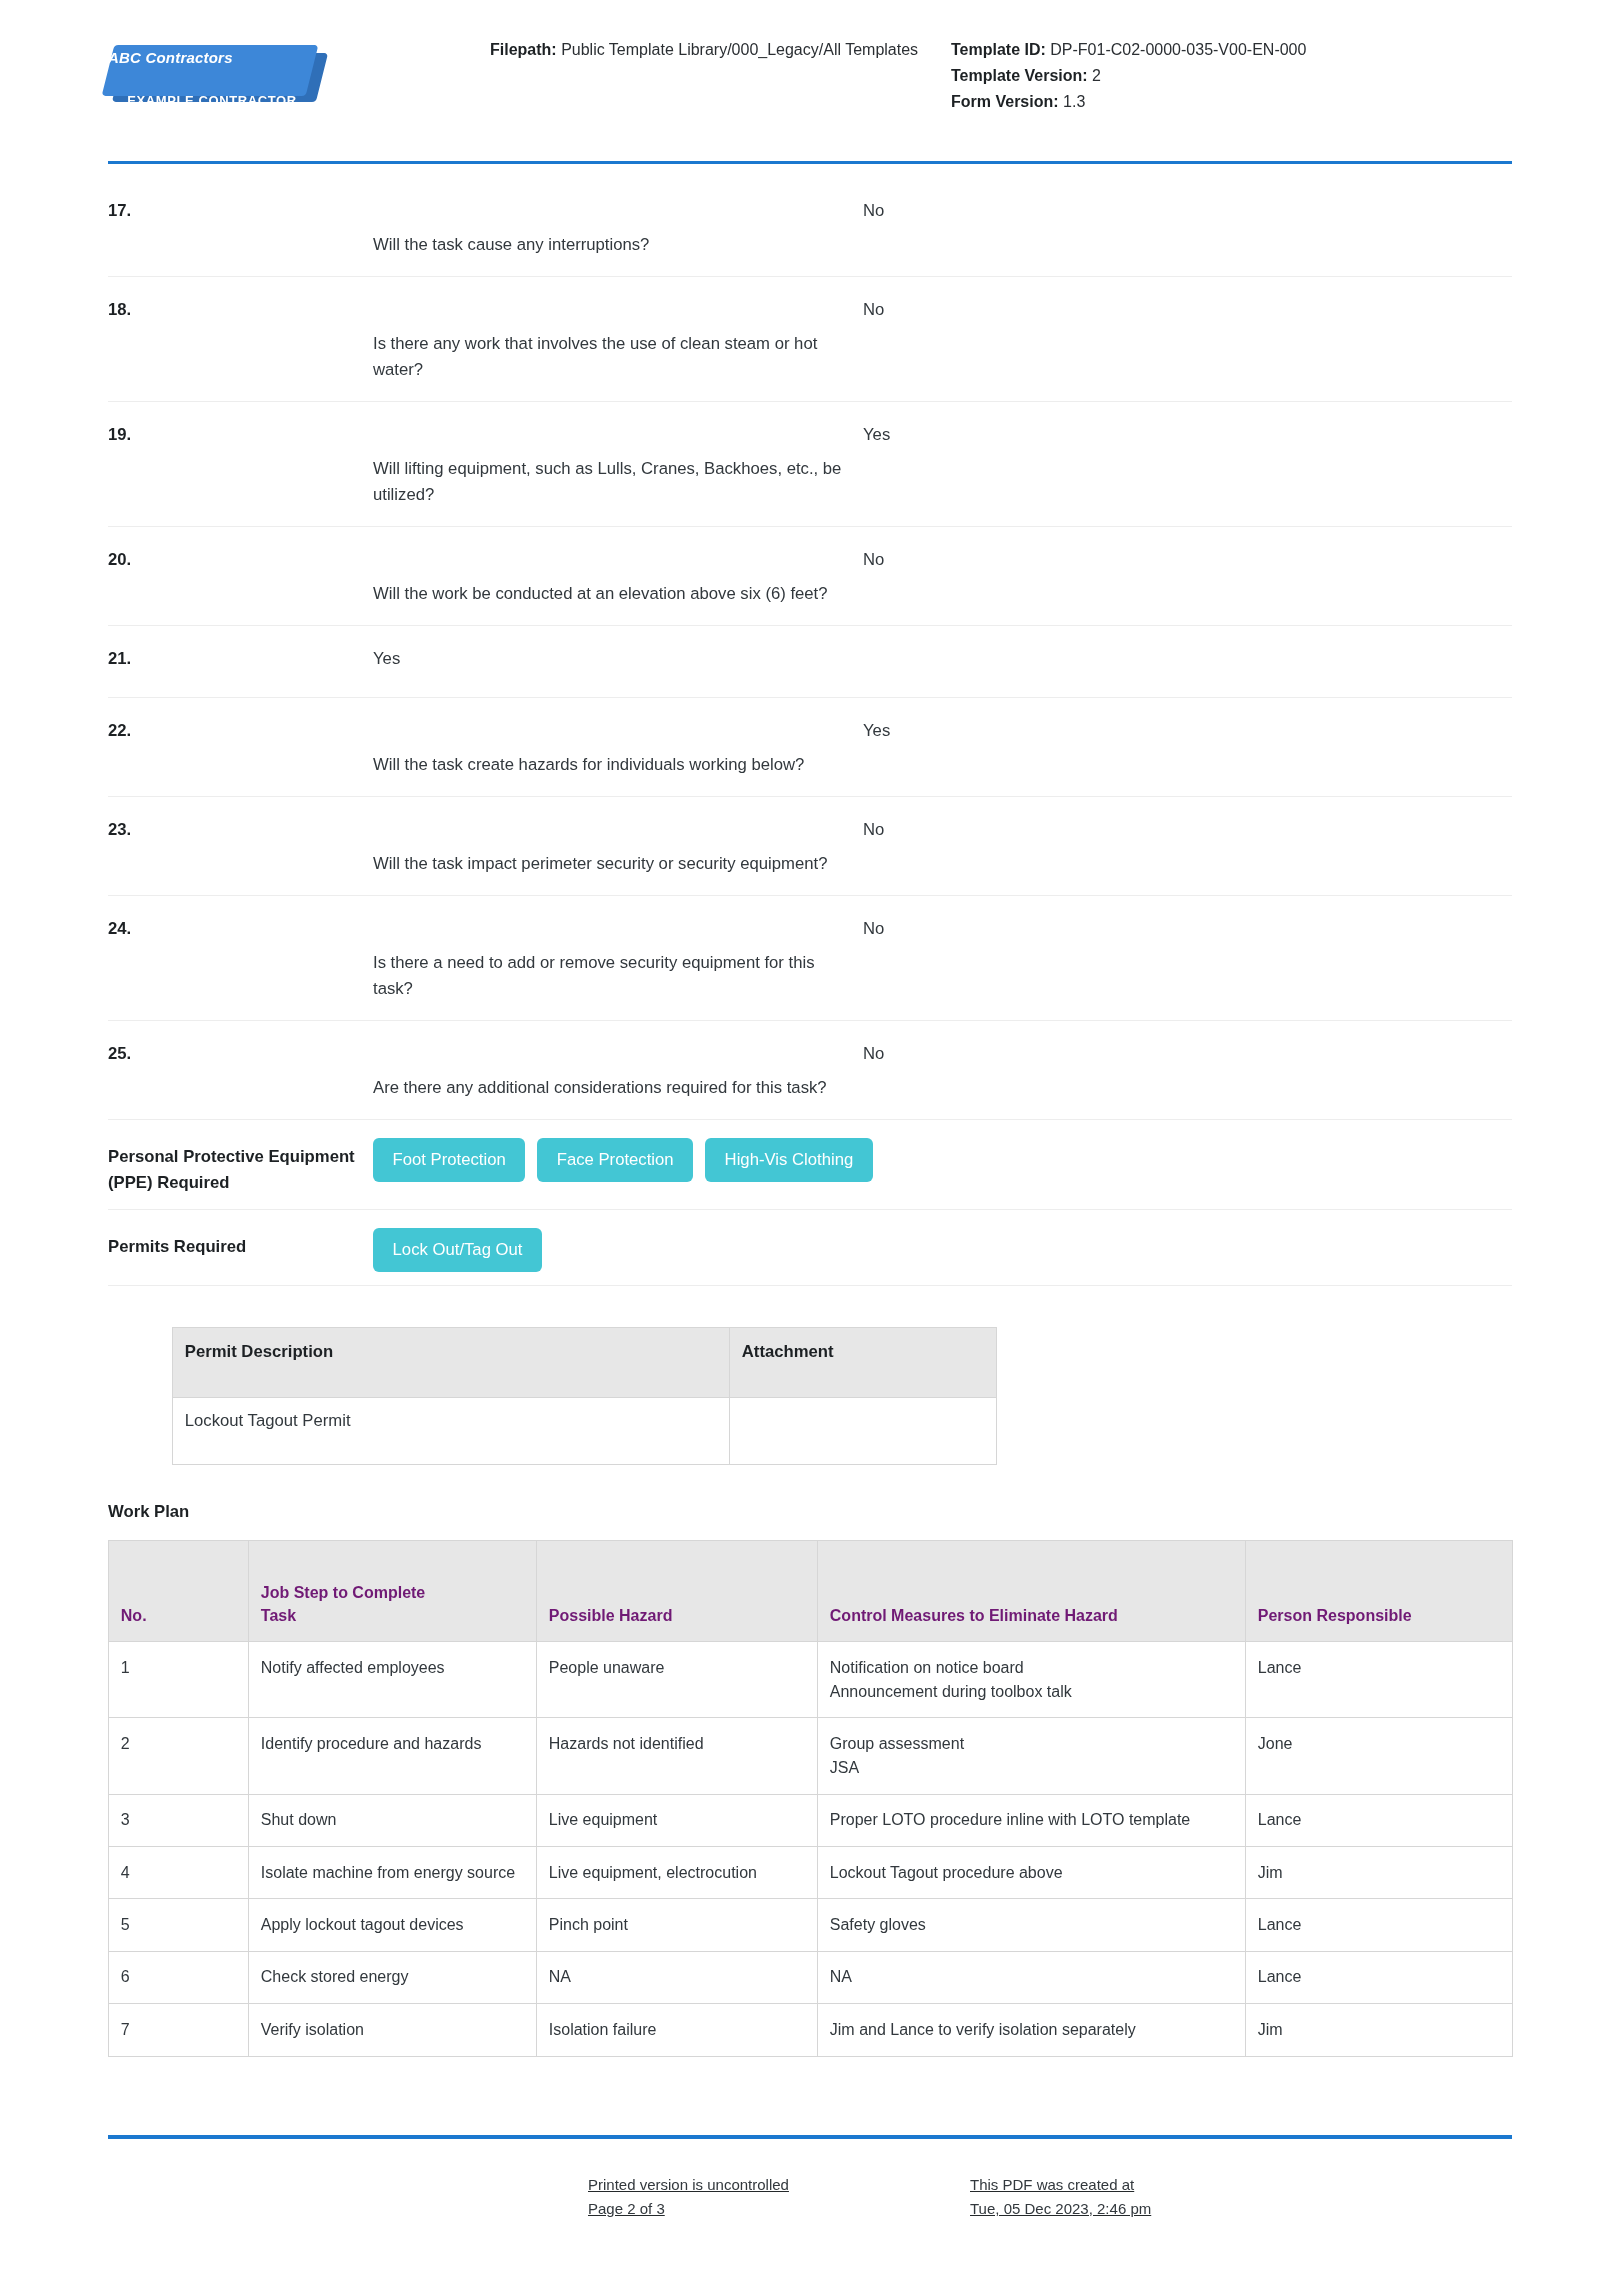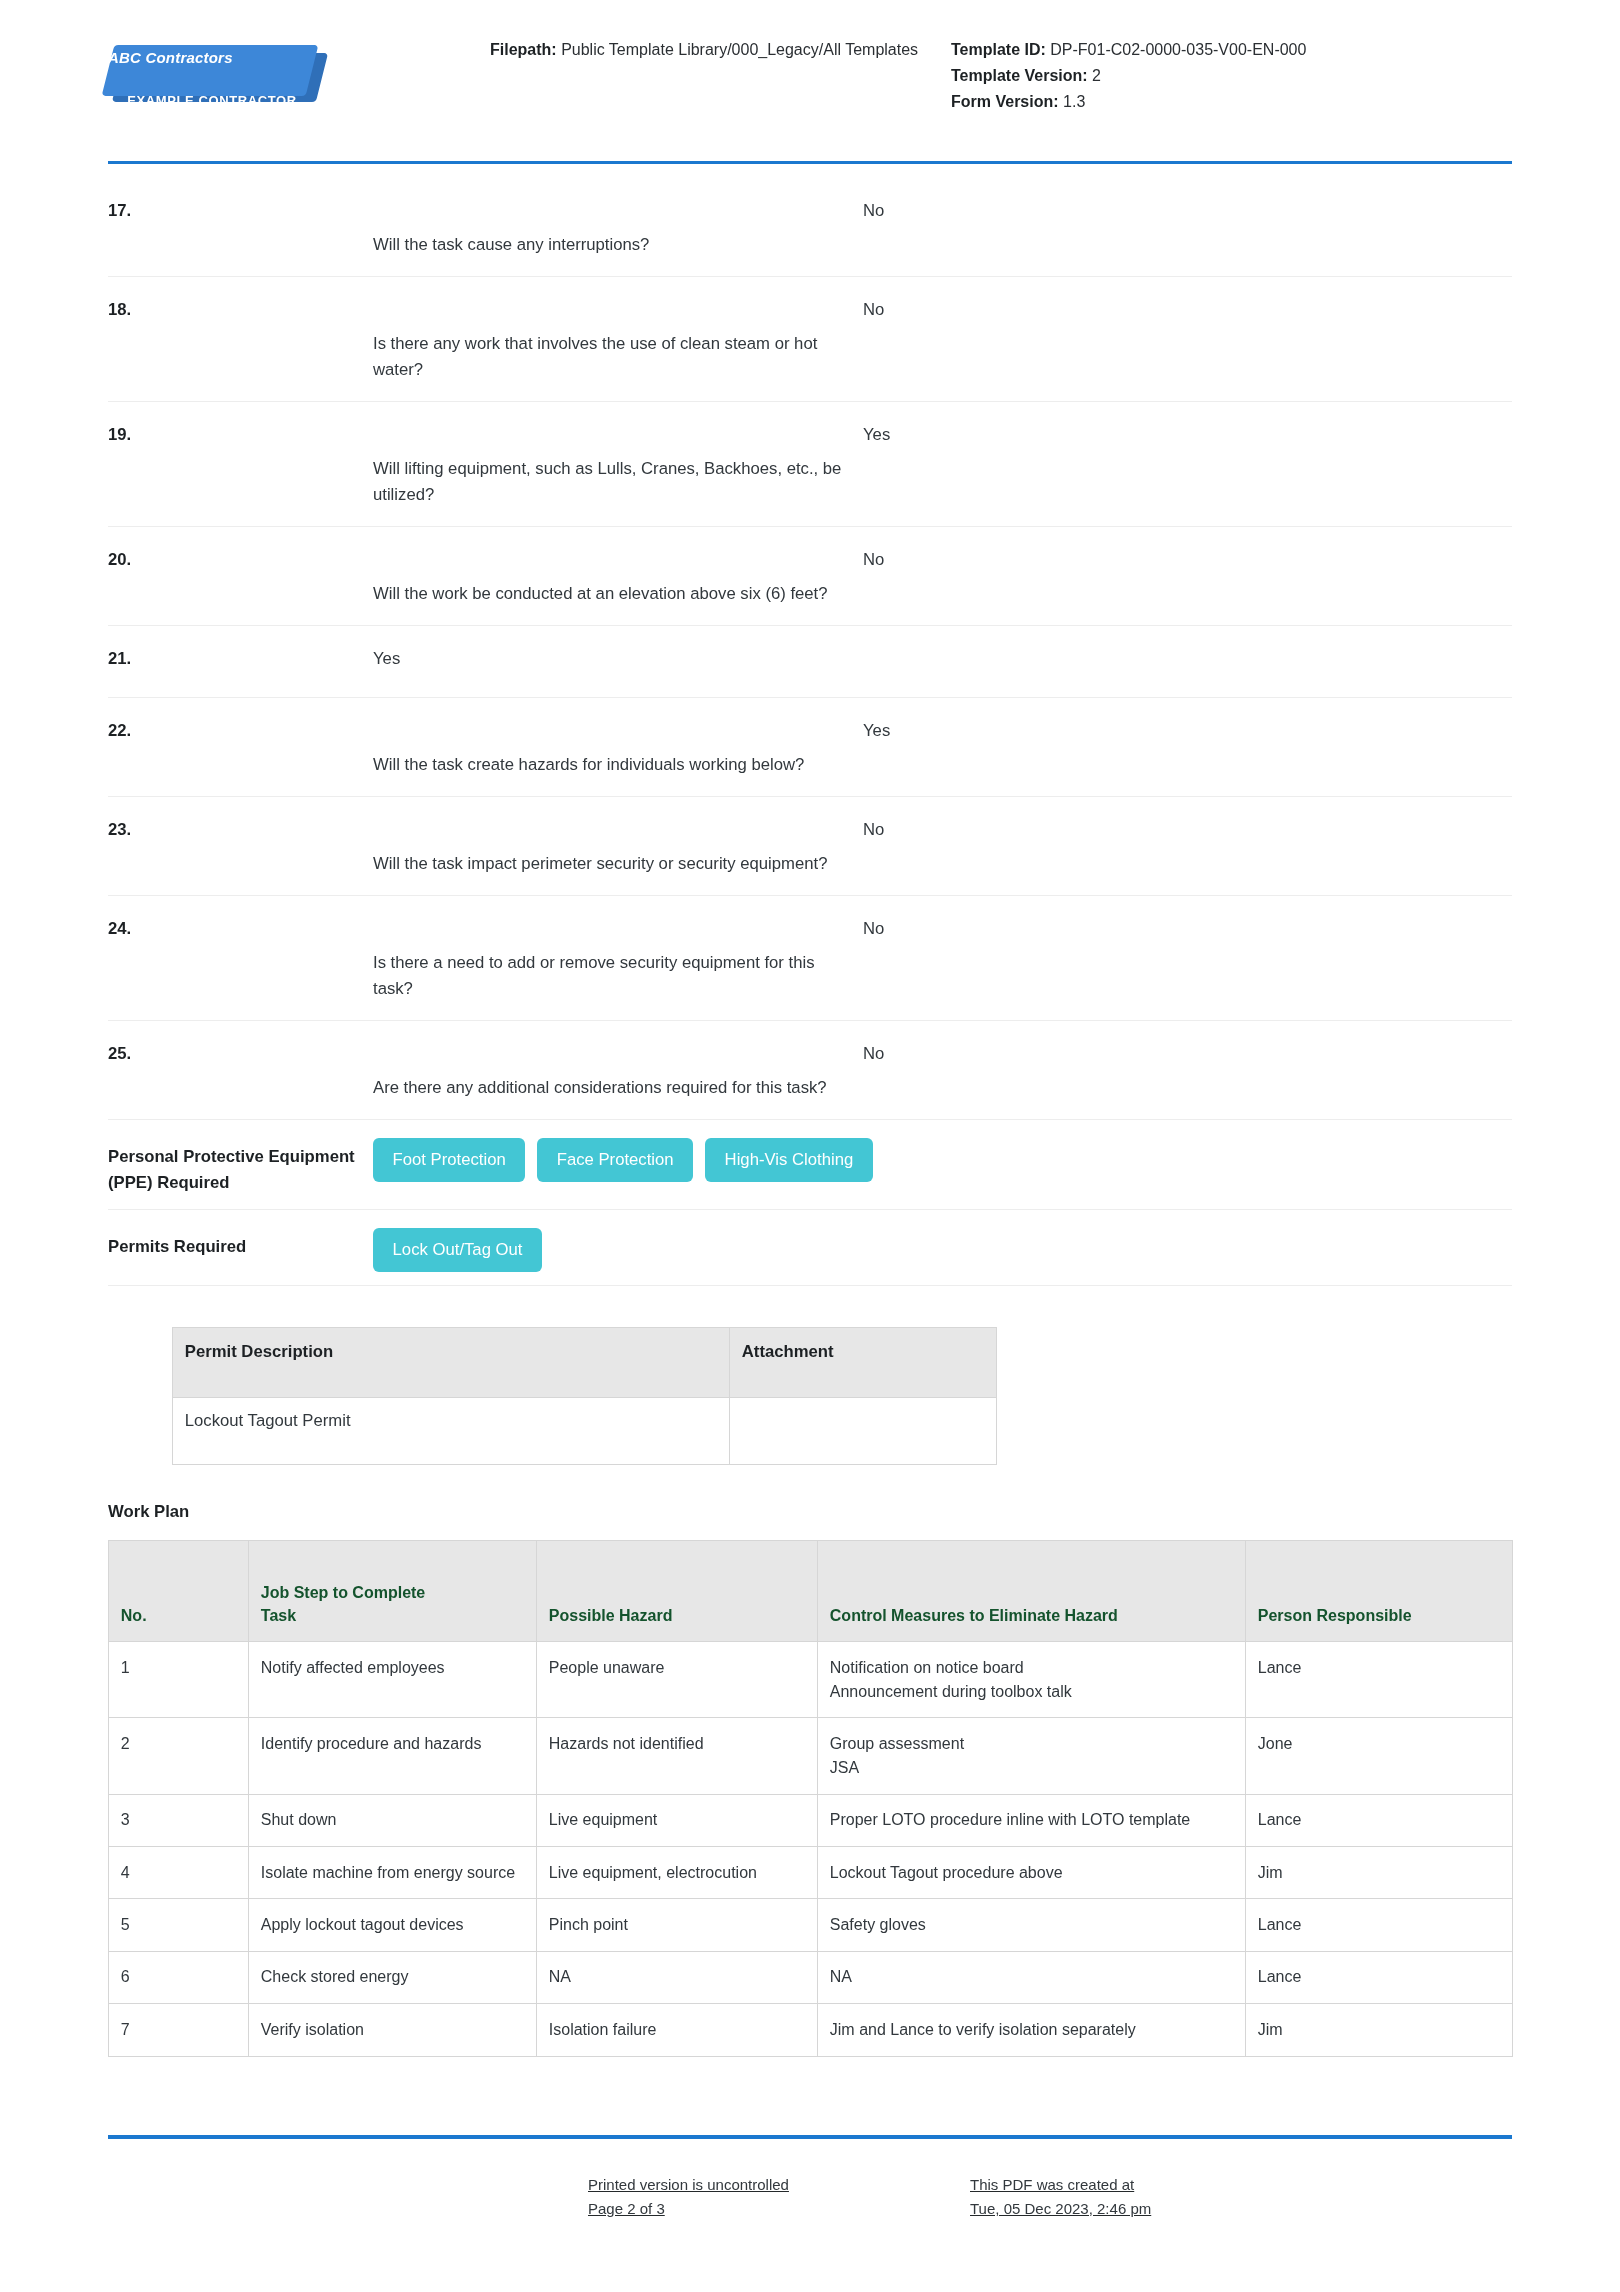--- a/index.html
+++ b/index.html
@@ -212,21 +212,21 @@
   .workplan col.w1 { width: 140px; }
   .workplan col.w2 { width: 288px; }
   .workplan col.w3 { width: 281px; }
   .workplan col.w4 { width: 428px; }
   .workplan col.w5 { width: 267px; }
   .workplan th {
     background: #e7e7e7;
     border: 1px solid #d6d6d6;
     font-weight: bold;
     font-size: 16px;
-    color: #14532d;
+    color: #701a75;
     text-align: left;
     vertical-align: bottom;
     padding: 13.7px 11.8px 13.7px 11.8px;
     height: 73px;
     line-height: 1.45;
   }
   .workplan td {
     border: 1px solid #d6d6d6;
     font-size: 16px;
     color: #32383d;

